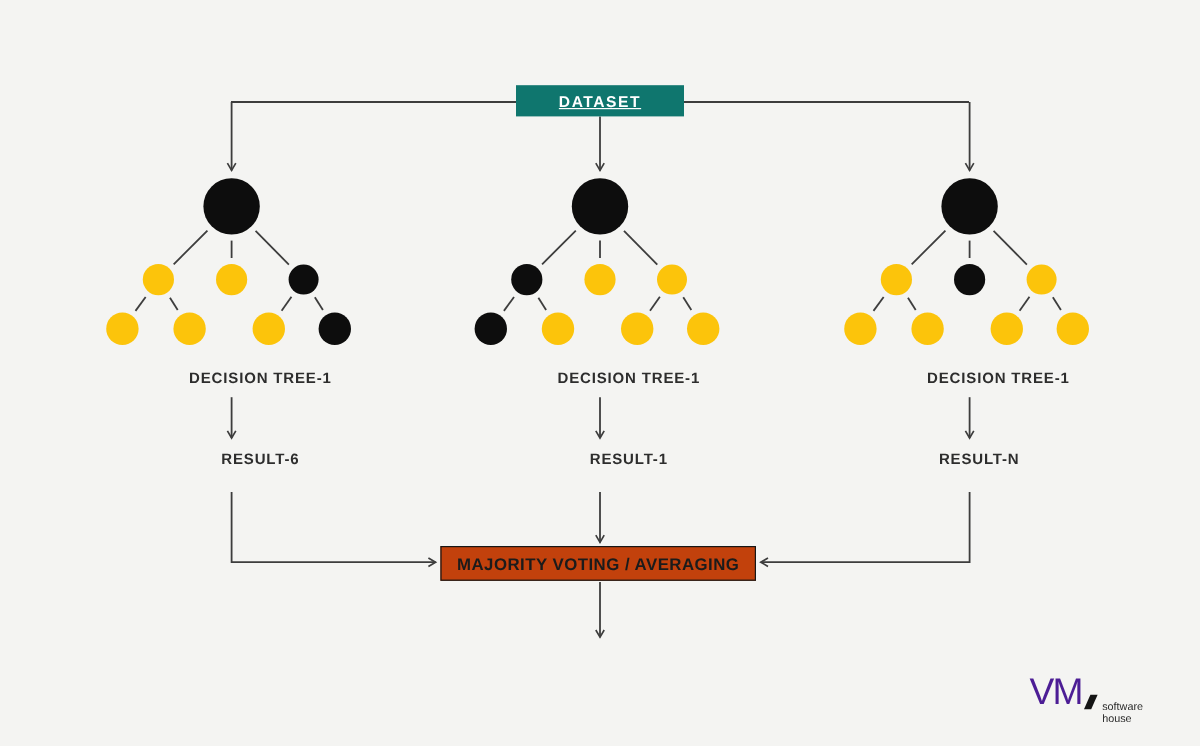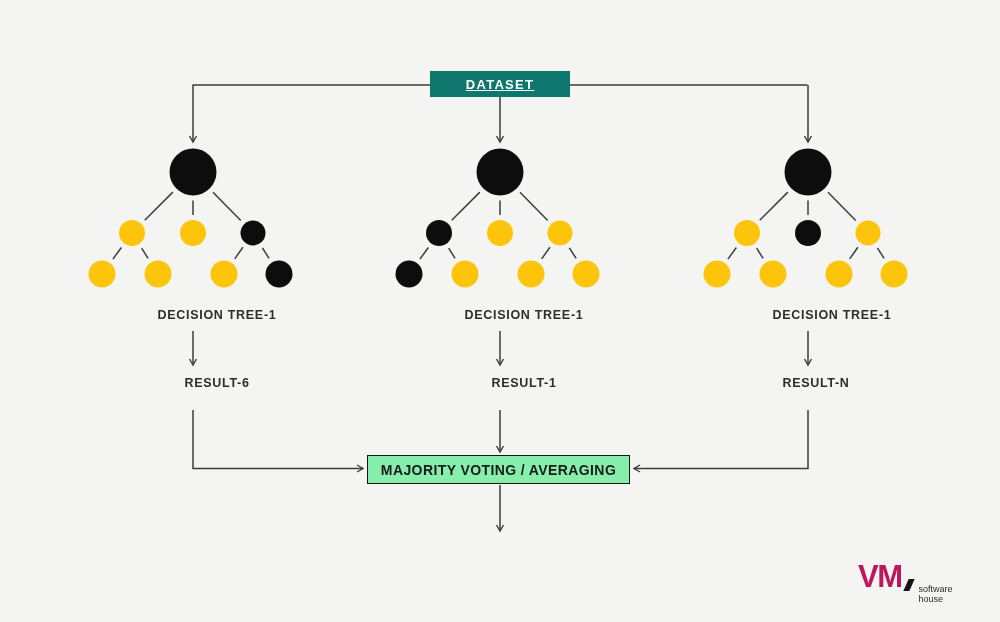--- a/index.html
+++ b/index.html
@@ -7,32 +7,32 @@
     position:relative;width:1000px;height:622px;overflow:hidden;
     background:#f4f4f2;
     font-family:"Liberation Sans",sans-serif;
   }
   .stage svg{position:absolute;left:0;top:0;}
   .box{
     position:absolute;display:flex;align-items:center;justify-content:center;
     font-weight:bold;white-space:nowrap;box-sizing:border-box;
   }
   .box-dark{background:#0f766e;color:#ffffff;text-decoration:underline;}
-  .box-light{background:#86efac;border:1.5px solid #161616;color:#1b1b1b;}
+  .box-light{background:#c2410c;border:1.5px solid #161616;color:#1b1b1b;}
   #dataset-box{left:430px;top:71px;width:140px;height:26px;font-size:13px;letter-spacing:1.3px;}
   #voting-box{left:367px;top:455px;width:263px;height:29px;font-size:14px;letter-spacing:0.4px;}
   #final-box{left:429px;top:536px;width:142px;height:26px;font-size:13px;letter-spacing:0.9px;}
   .tree-label,.result-label{
     position:absolute;transform:translateX(-50%);
     font-weight:bold;color:#2d2d2d;white-space:nowrap;padding-left:48px;
   }
   .tree-label{top:308px;font-size:12.5px;letter-spacing:0.7px;}
   .result-label{top:376px;font-size:12.5px;letter-spacing:0.7px;}
   .logo{position:absolute;left:858px;top:562px;display:flex;align-items:flex-start;}
-  .logo-vm{font-size:31px;font-weight:bold;color:#be185d;letter-spacing:-1.5px;line-height:30px;}
+  .logo-vm{font-size:31px;font-weight:normal;color:#4c1d95;letter-spacing:-1.5px;line-height:30px;}
   .logo-comma{width:6px;height:12px;background:#141414;transform:skewX(-24deg);margin:17px 7px 0 4px;}
   .logo-sub{font-size:9px;line-height:10px;color:#2a2a2a;margin-top:22px;}
 </style>
 </head>
 <body>
 
 <div class="stage">
 
   <svg id="diagram-svg" width="1000" height="622" viewBox="0 0 1000 622">
     <defs>

